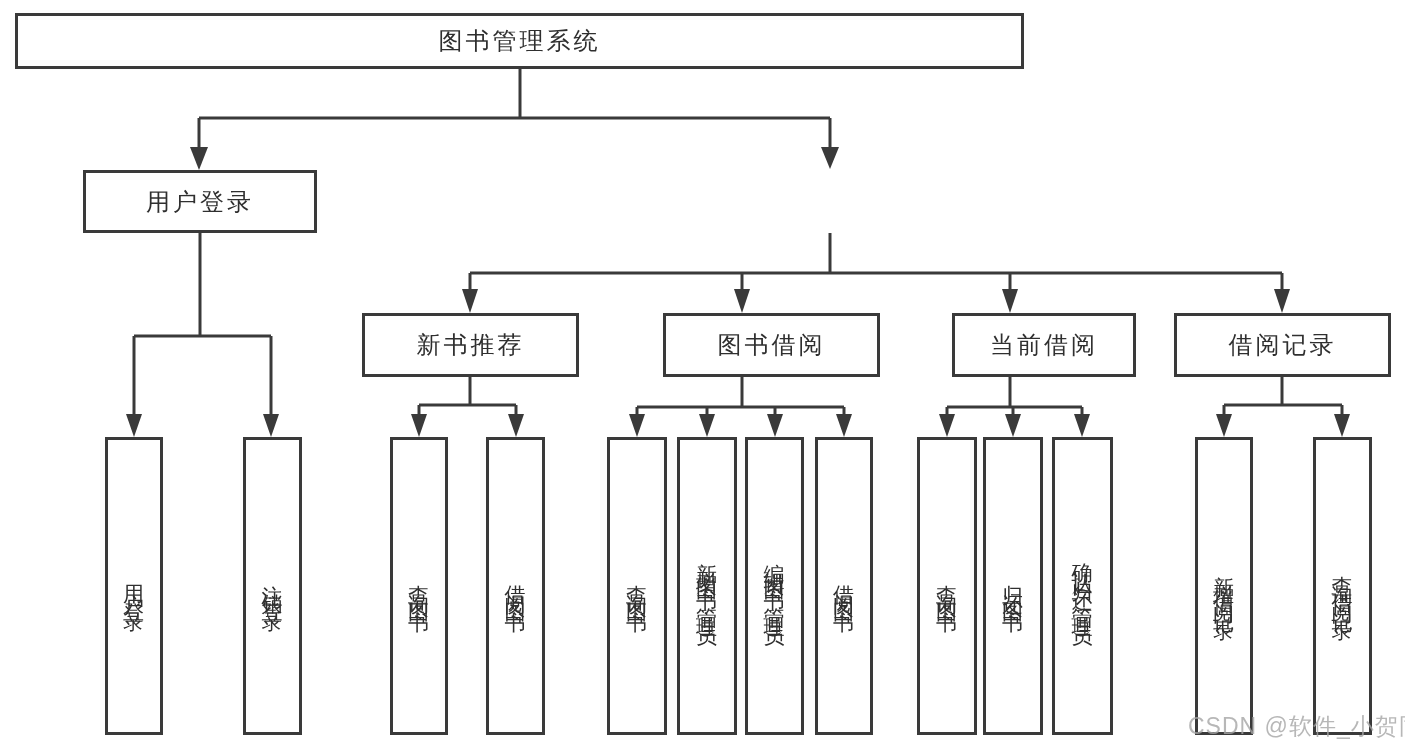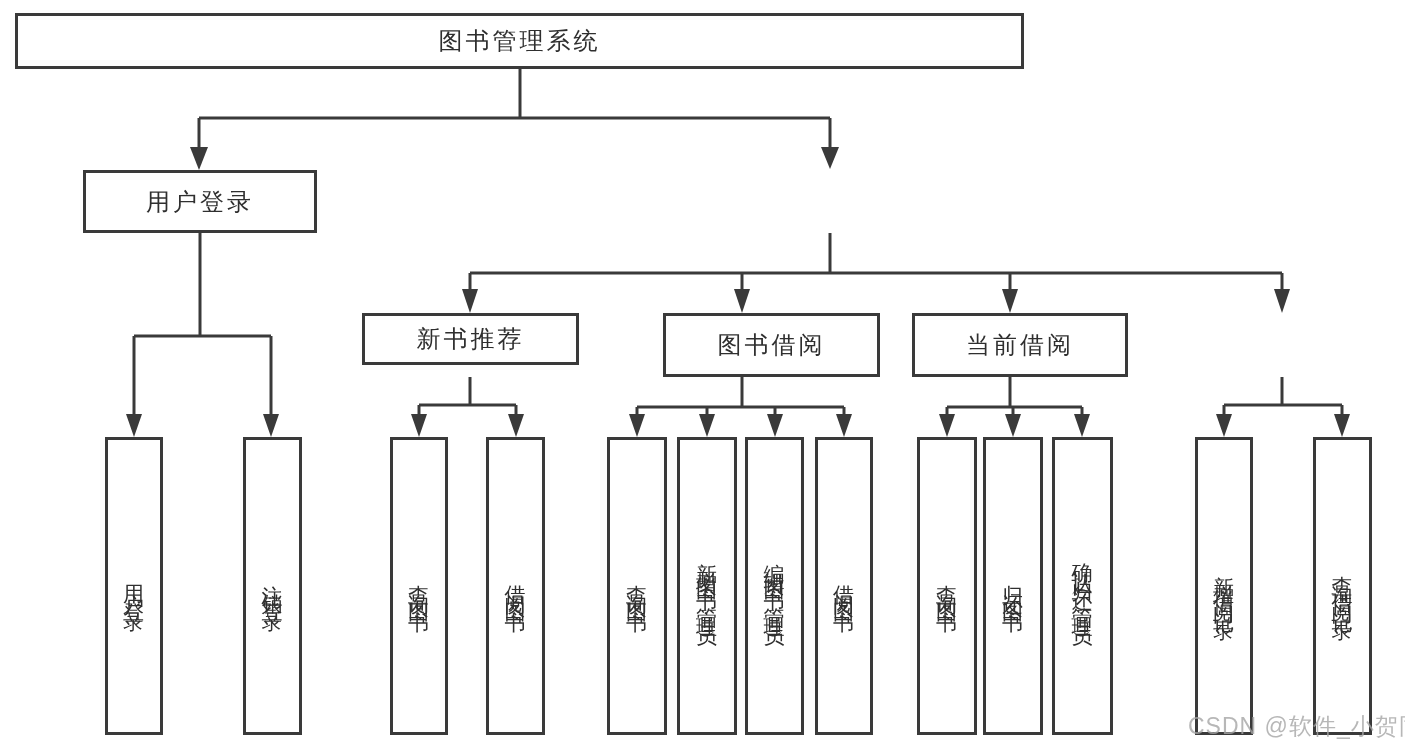--- a/index.html
+++ b/index.html
@@ -102,23 +102,24 @@
     <path d="M1224 405 V418"></path>
     <polygon points="1216,414 1232,414 1224,437"></polygon>
     <path d="M1342 405 V418"></path>
     <polygon points="1334,414 1350,414 1342,437"></polygon>
   </svg>
 
   <div class="node" style="left:15px;top:13px;width:1009px;height:56px">图书管理系统</div>
 
   <div class="node" style="left:83px;top:170px;width:234px;height:63px">用户登录</div>
 
-  <div class="node" style="left:362px;top:313px;width:217px;height:52px">新书推荐</div>
+  <div class="node" style="left:362px;top:313px;width:217px;height:64px">新书推荐</div>
   <div class="node" style="left:663px;top:313px;width:217px;height:64px">图书借阅</div>
-  <div class="node" style="left:912px;top:313px;width:216px;height:64px">当前借阅</div>
+  <div class="node" style="left:952px;top:313px;width:184px;height:64px">当前借阅</div>
+  <div class="node" style="left:1174px;top:313px;width:217px;height:64px">借阅记录</div>
 
   <div class="leaf" style="left:105px;width:58px">
     <span class="vtext">用户登录</span>
   </div>
   <div class="leaf" style="left:243px;width:59px">
     <span class="vtext">注销登录</span>
   </div>
 
   <div class="leaf" style="left:390px;width:58px">
     <span class="vtext">查询图书</span>

